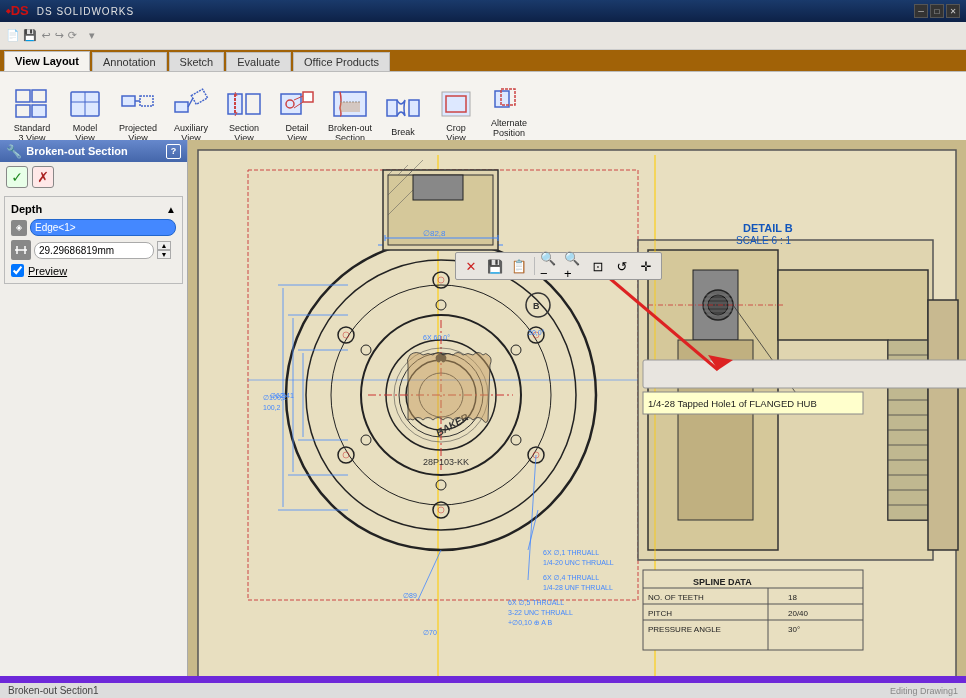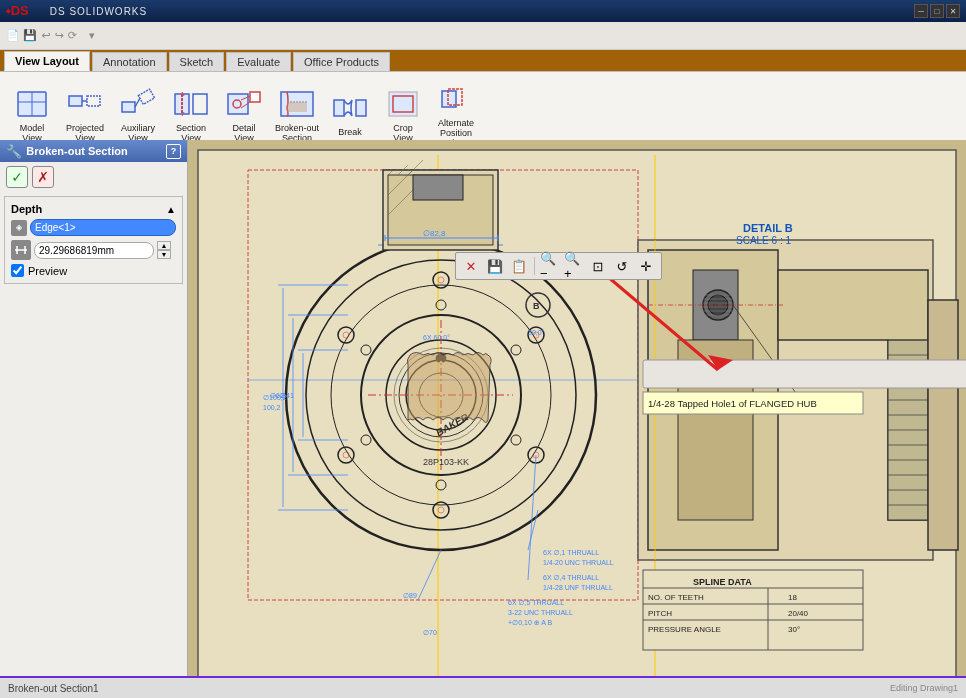--- a/index.html
+++ b/index.html
@@ -10,21 +10,21 @@
       height: 22px;
       background: linear-gradient(to bottom, #1a3a6b, #0d2147);
       display: flex;
       align-items: center;
       padding: 0 6px;
       color: white;
     }
     #title-bar .logo {
       display: flex;
       align-items: center;
-      gap: 21px;
+      gap: 8px;
     }
     .sw-text { font-size: 10px; font-weight: normal; color: #e0e0e0; letter-spacing: 1px; }
     .title-buttons { margin-left: auto; display: flex; gap: 2px; }
     .title-btn { width: 14px; height: 14px; border: 1px solid #555; background: #333; cursor: pointer; display: flex; align-items: center; justify-content: center; font-size: 8px; color: #ccc; }
     #ribbon-tabs {
       height: 22px;
       background: #e8e5e0;
       display: flex;
       align-items: flex-end;
       padding-left: 4px;
@@ -160,20 +160,21 @@
       width: 120px;
       background: white;
     }
     .spin-btns { display: flex; flex-direction: column; }
     .spin-btn { width: 14px; height: 9px; border: 1px solid #aaa; background: #eee; cursor: pointer; display: flex; align-items: center; justify-content: center; font-size: 7px; }
     .preview-row {
       display: flex;
       align-items: center;
       gap: 4px;
       margin-top: 4px;
+      text-decoration: underline;
     }
 
     
     #main-area {
       position: absolute;
       left: 188px; top: 140px;
       width: 778px;
       height: 558px;
       background: #c8b98a;
       overflow: hidden;
@@ -260,20 +261,31 @@
 <div id="ribbon-tabs" style="height:22px; background:#a16207; display:flex; align-items:flex-end; padding-left:4px; border-bottom:1px solid #bbb;">
   <div class="ribbon-tab active">View Layout</div>
   <div class="ribbon-tab">Annotation</div>
   <div class="ribbon-tab">Sketch</div>
   <div class="ribbon-tab">Evaluate</div>
   <div class="ribbon-tab">Office Products</div>
 </div>
 
 <div id="ribbon-content" style="height:88px; background:#f5f3ef; border-bottom:2px solid #b0a090; display:flex; align-items:center; padding:4px 6px; gap:1px;">
 
+  <div class="toolbar-btn">
+    <div class="icon-area">
+      <svg width="36" height="32" viewBox="0 0 36 32">
+        <rect x="2" y="2" width="14" height="12" fill="none" stroke="#4466cc" stroke-width="1.5"></rect>
+        <rect x="18" y="2" width="14" height="12" fill="none" stroke="#4466cc" stroke-width="1.5"></rect>
+        <rect x="2" y="17" width="14" height="12" fill="none" stroke="#4466cc" stroke-width="1.5"></rect>
+        <rect x="18" y="17" width="14" height="12" fill="#dde8ff" stroke="#4466cc" stroke-width="1.5"></rect>
+      </svg>
+    </div>
+    <span class="label">Standard<br>3 View</span>
+  </div>
   <div class="toolbar-btn">
     <div class="icon-area">
       <svg width="36" height="32" viewBox="0 0 36 32">
         <rect x="4" y="4" width="28" height="24" fill="#dde8ff" stroke="#4466cc" stroke-width="1.5" rx="1"></rect>
         <line x1="4" y1="14" x2="32" y2="14" stroke="#4466cc" stroke-width="1"></line>
         <line x1="18" y1="4" x2="18" y2="28" stroke="#4466cc" stroke-width="1"></line>
       </svg>
     </div>
     <span class="label">Model<br>View</span>
   </div>
@@ -589,16 +601,16 @@
     <div class="float-btn">📋</div>
     <div style="width:1px; height:18px; background:#bbb; margin:0 2px;"></div>
     <div class="float-btn">🔍−</div>
     <div class="float-btn">🔍+</div>
     <div class="float-btn">⊡</div>
     <div class="float-btn">↺</div>
     <div class="float-btn">✛</div>
   </div>
 </div>
 
-<div id="status-bar" style="position:absolute; bottom:0; left:0; width:966px; height:22px; background:#ddd; border-top:2px solid #6d28d9; display:flex; align-items:center; padding:0 8px; font-size:10px; color:#444; gap:10px;">
+<div id="status-bar" style="position:absolute; bottom:0; left:0; width:966px; height:22px; background:#ddd; border-top:7px solid #6d28d9; display:flex; align-items:center; padding:0 8px; font-size:10px; color:#444; gap:10px;">
   <span>Broken-out Section1</span>
   <span style="margin-left:auto; font-size:9px; color:#888;">Editing Drawing1</span>
 </div>
 
 </body></html>

